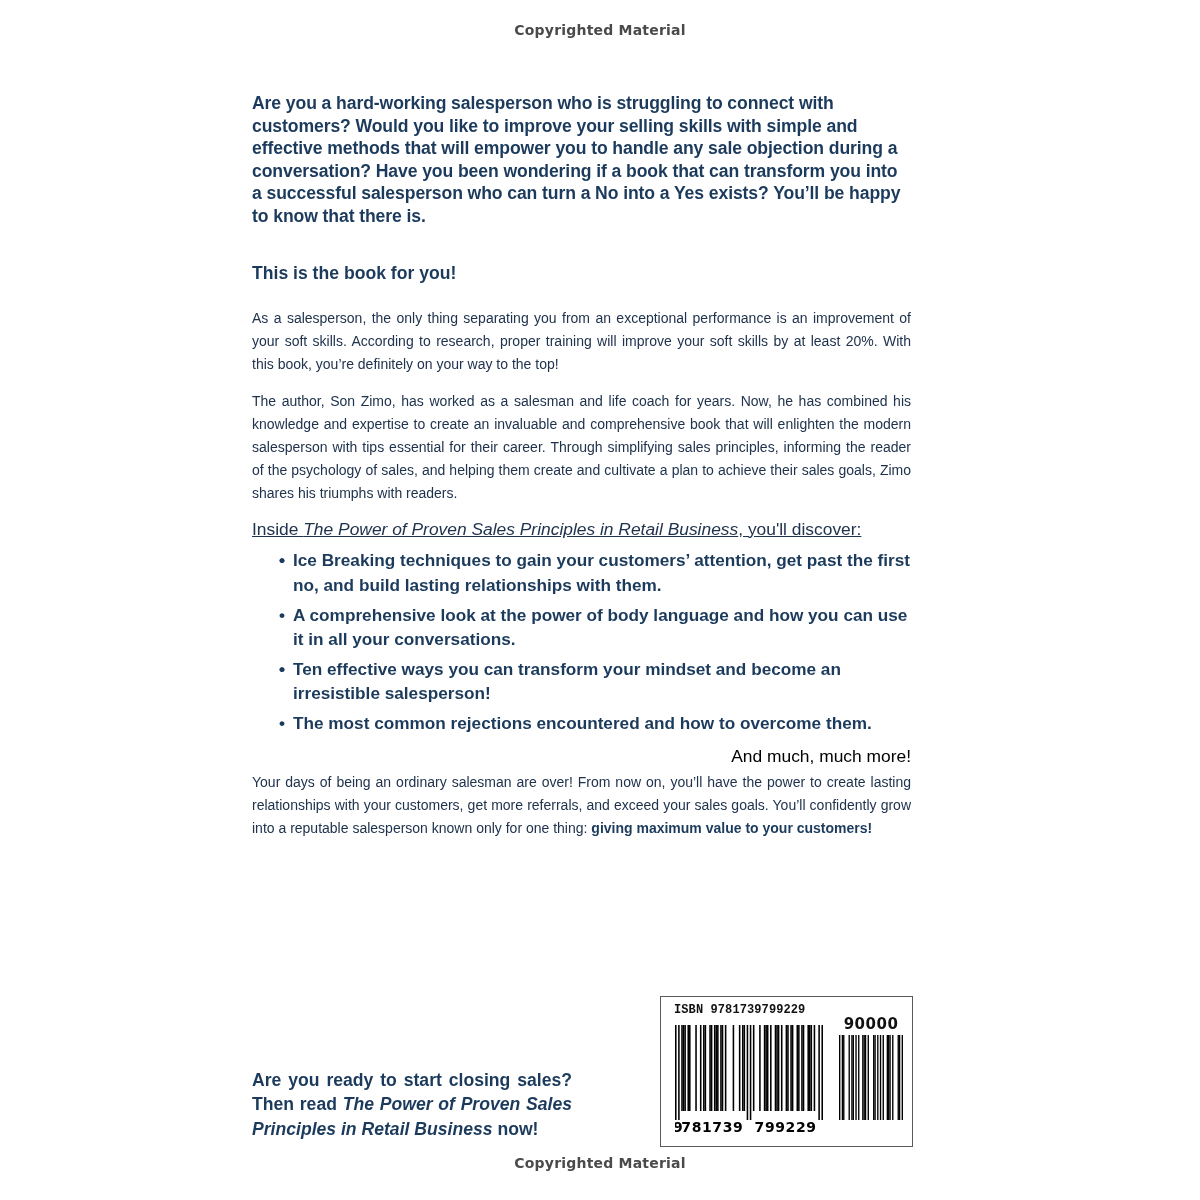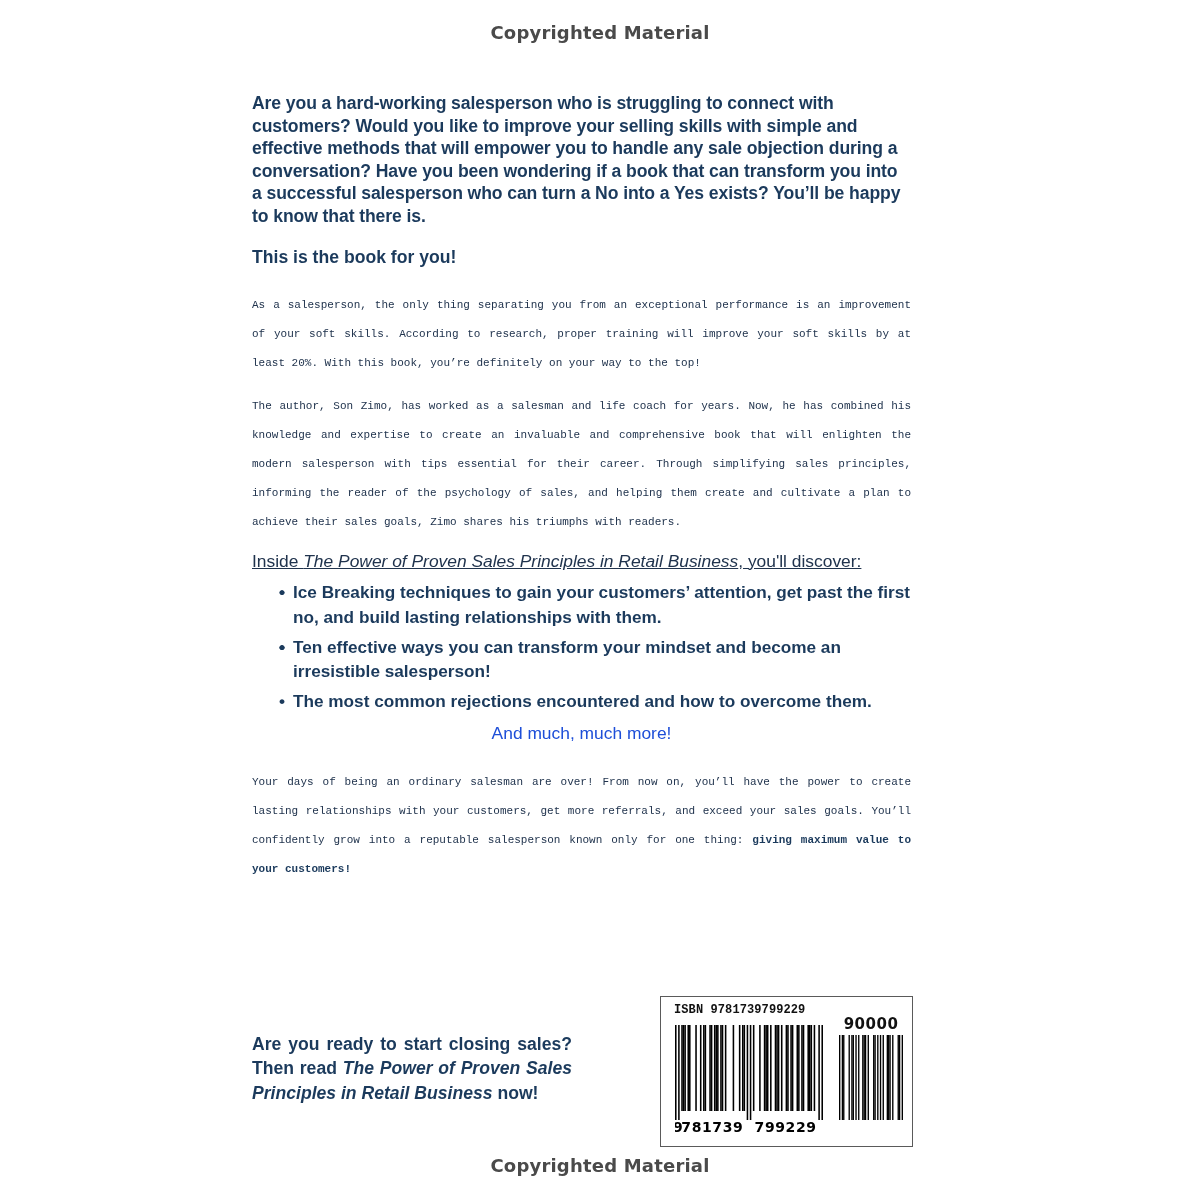--- a/index.html
+++ b/index.html
@@ -24,56 +24,55 @@
     background: #ffffff;
   }
 
   
   .copyright-band {
     position: absolute;
     left: 0;
     width: 1200px;
     text-align: center;
     font-family: "DejaVu Sans", sans-serif;
-    font-size: 18px;
+    font-size: 14px;
     font-weight: 600;
     letter-spacing: 0.2px;
     color: #4a4a4a;
   }
   .copyright-top { top: 22px; }
   .copyright-bottom { top: 1155px; }
 
   
   .content {
     position: absolute;
     left: 252px;
     top: 92px;
     width: 659px;
   }
 
   p, ul { margin: 0; padding: 0; }
 
   .para {
-    font-size: 11px;
-    line-height: 29px;
+    font-size: 14px;
+    line-height: 23px;
     text-align: justify;
     text-justify: inter-word;
     color: #20334d;
     margin-bottom: 14px;
-    font-family: Liberation Mono, monospace;
   }
   .para:last-child { margin-bottom: 0; }
 
   .lead {
     font-weight: bold;
     font-size: 17.6px;
     line-height: 22.6px;
     letter-spacing: -0.1px;
     color: #1b3a5c;
-    margin-bottom: 18px;
+    margin-bottom: 34px;
   }
 
   .subhead {
     font-weight: bold;
     font-size: 17.6px;
     line-height: 22px;
     color: #1b3a5c;
     text-align: left;
     margin-bottom: 23px;
   }
@@ -108,33 +107,33 @@
     left: 27px;
     top: 0;
     font-weight: bold;
     font-size: 17.2px;
     line-height: 24.6px;
   }
 
   .plain-line {
     font-size: 17.4px;
     line-height: 21.8px;
-    color: #1d4ed8;
-    text-align: center;
-    margin-bottom: 23px;
+    color: #000000;
+    text-align: right;
+    margin-bottom: 4px;
   }
 
   .final-para { margin-bottom: 0; }
   .final-para b { font-weight: bold; color: #1b3a5c; }
 
   
   .cta {
     position: absolute;
     left: 252px;
-    top: 1032px;
+    top: 1068px;
     width: 320px;
     font-weight: bold;
     font-size: 17.6px;
     line-height: 24.4px;
     color: #1b3a5c;
     text-align: justify;
     text-justify: inter-word;
   }
   .cta i { font-style: italic; }
 
@@ -205,21 +204,21 @@
 
     <p class="para">The author, Son Zimo, has worked as a salesman and life coach for years. Now, he has combined his knowledge and expertise to create an invaluable and comprehensive book that will enlighten the modern salesperson with tips essential for their career. Through simplifying sales principles, informing the reader of the psychology of sales, and helping them create and cultivate a plan to achieve their sales goals, Zimo shares his triumphs with readers.</p>
 
     <p class="inside-line">
       <span>Inside </span><i>The Power of Proven Sales Principles in Retail Business</i><span>, you'll discover:</span>
     </p>
 
     <ul class="bullets">
       <li><span class="dot">•</span></li>
       <li><span class="dot">•</span><span>Ice Breaking techniques to gain your customers’ attention, get past the first no, and build lasting relationships with them.</span></li>
-      <li><span class="dot">•</span></li>
+      <li><span class="dot">•</span><span>A comprehensive look at the power of body language and how you can use it in all your conversations.</span></li>
       <li><span class="dot">•</span></li>
       <li><span class="dot">•</span><span>Ten effective ways you can transform your mindset and become an irresistible salesperson!</span></li>
       <li><span class="dot">•</span><span>The most common rejections encountered and how to overcome them.</span></li>
     </ul>
 
     <p class="plain-line">And much, much more!</p>
 
     <p class="para final-para">
       <span>Your days of being an ordinary salesman are over! From now on, you’ll have the power to create lasting relationships with your customers, get more referrals, and exceed your sales goals. You’ll confidently grow into a reputable salesperson known only for one thing: </span><b>giving maximum value to your customers!</b>
     </p>

